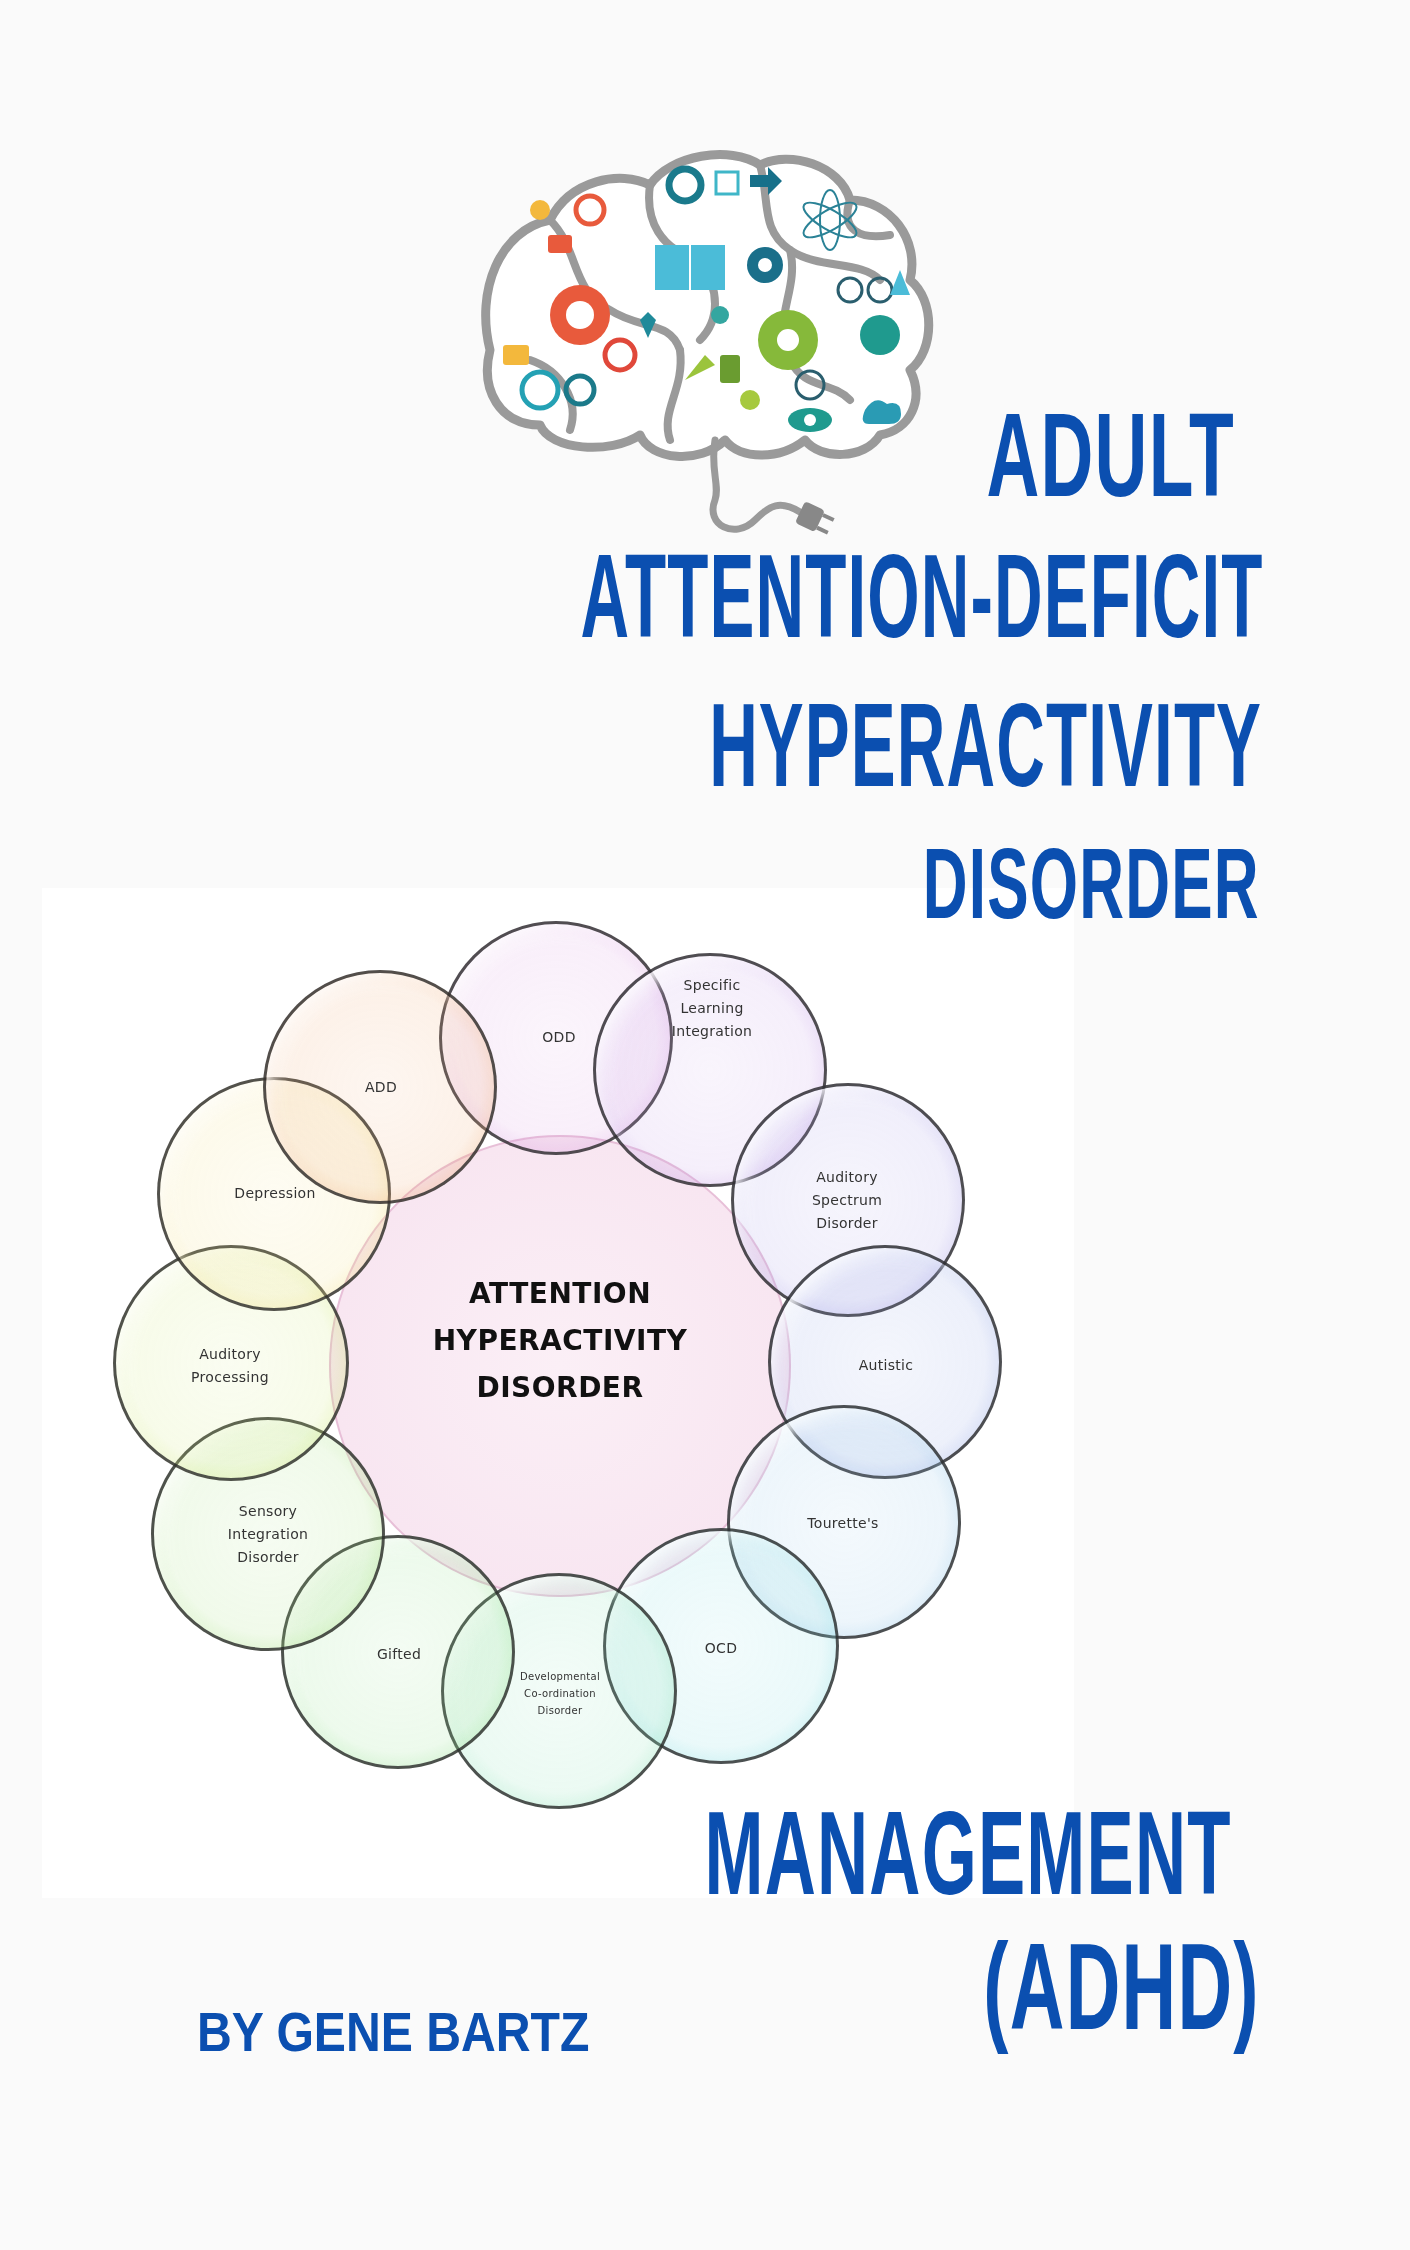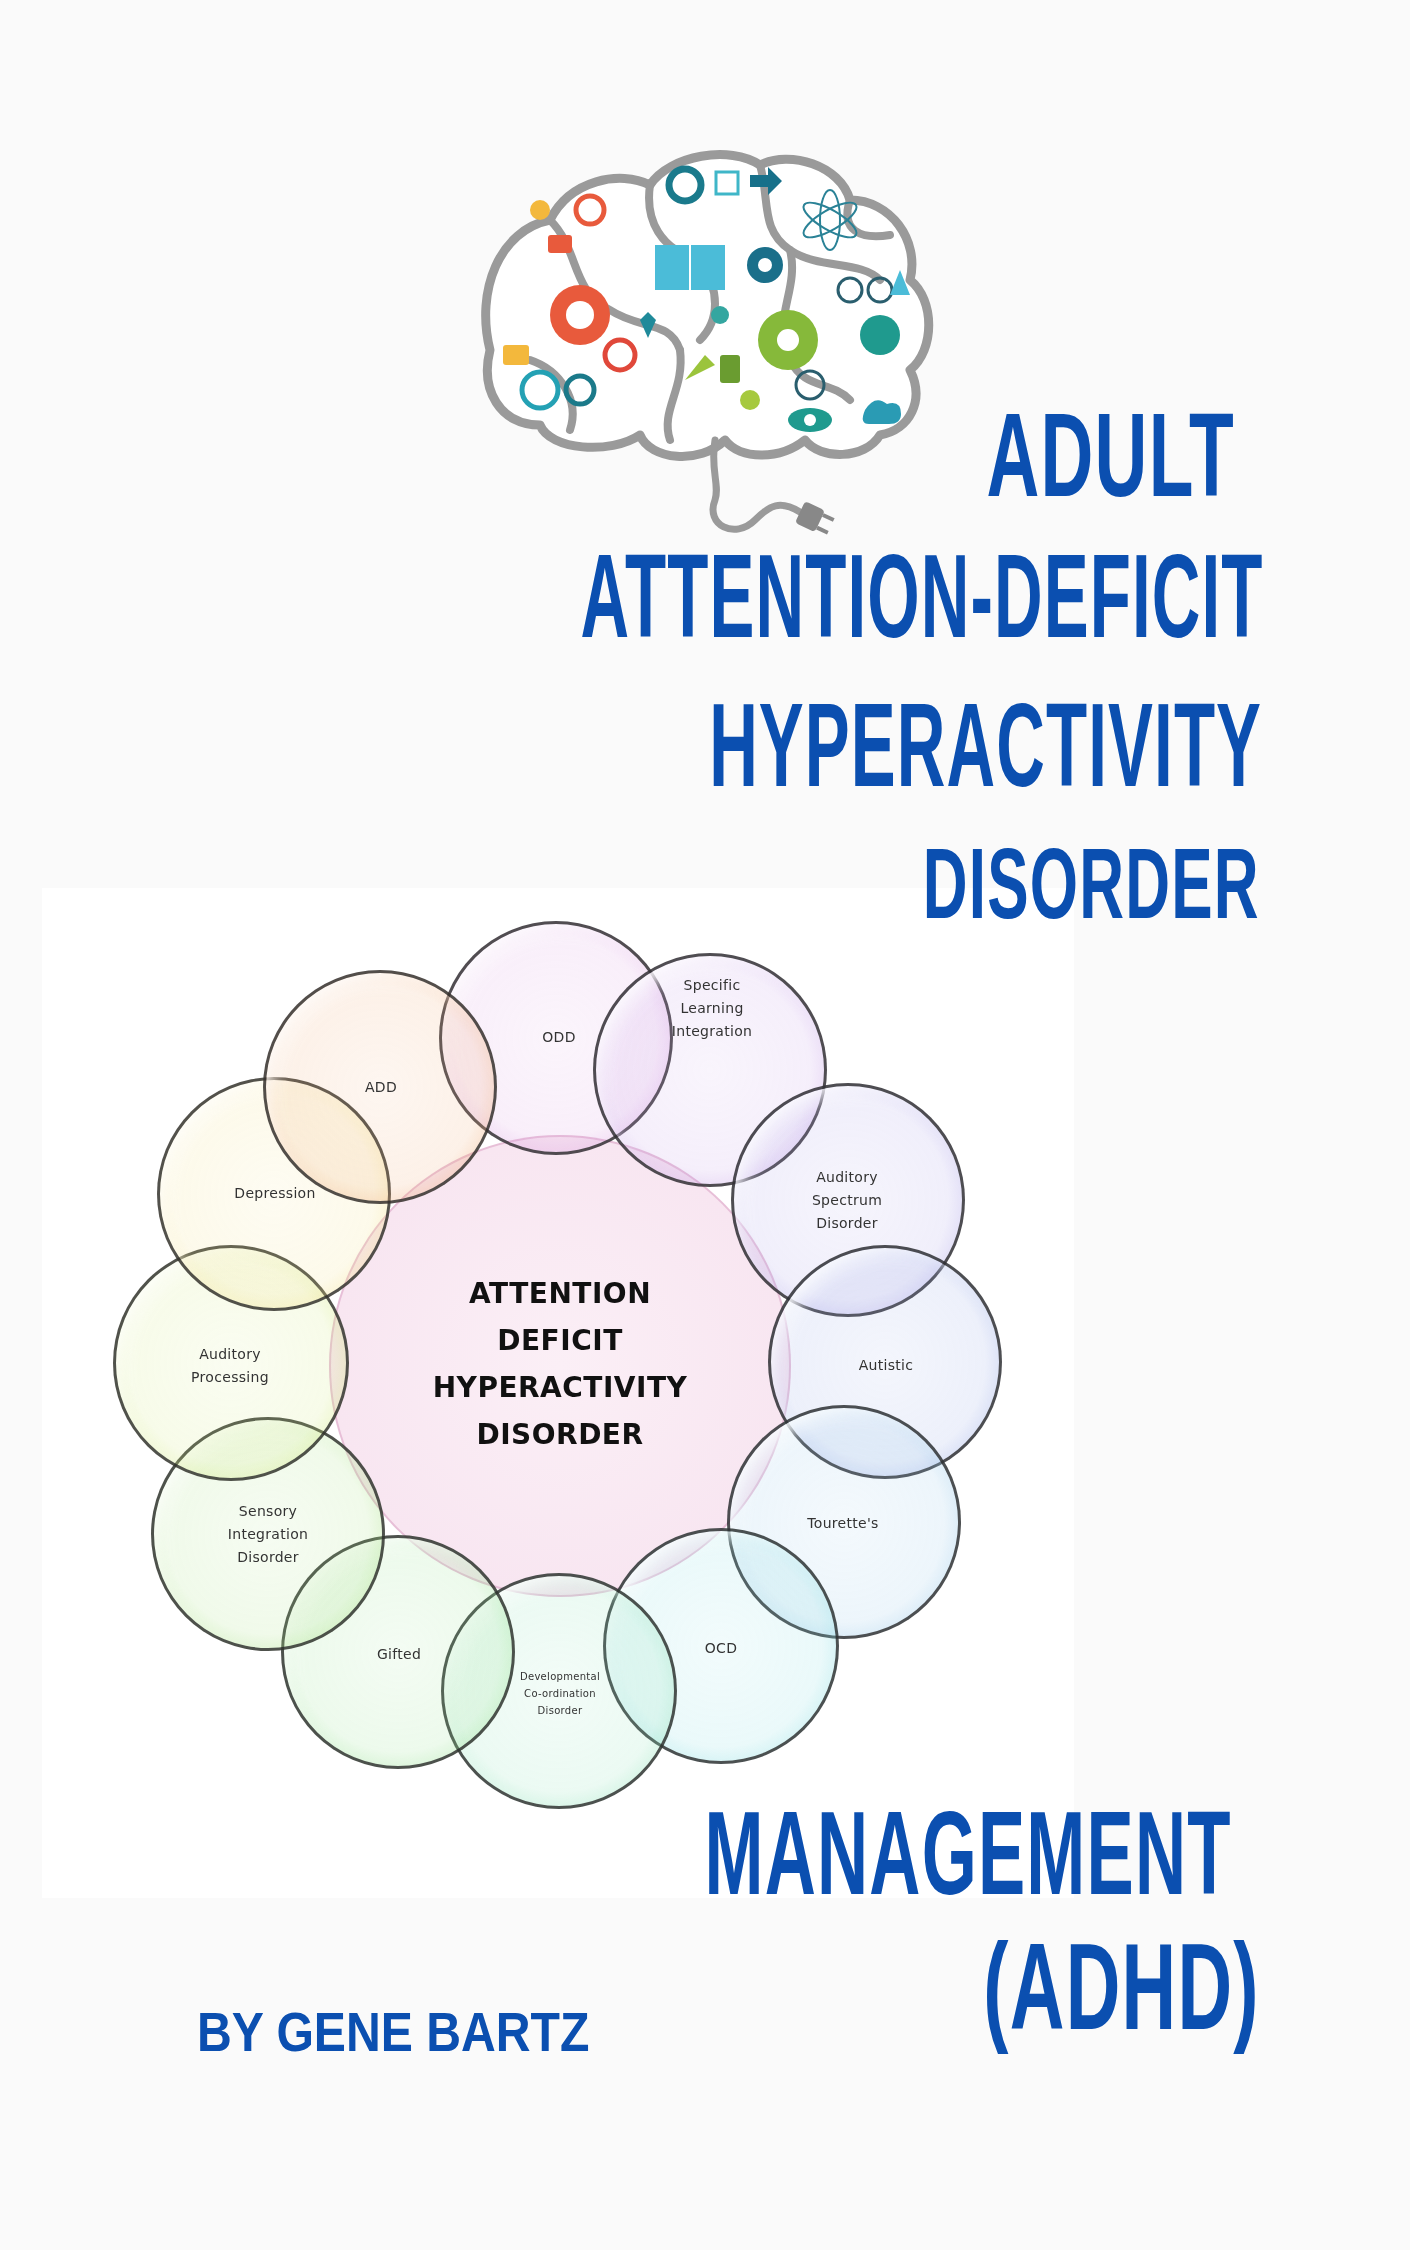--- a/index.html
+++ b/index.html
@@ -139,21 +139,20 @@
   <div class="circle node" style="left: 603px; top: 1528px; width: 236px; height: 236px; background: radial-gradient(circle, rgba(127, 219, 224, 0.1) 0%, rgba(127, 219, 224, 0.16) 62%, rgba(127, 219, 224, 0.55) 88%, rgba(127, 219, 224, 0.85) 100%); box-shadow: rgba(255, 255, 255, 0.9) 14px 14px 18px -10px inset;"></div>
   <div class="circle node" style="left: 441px; top: 1573px; width: 236px; height: 236px; background: radial-gradient(circle, rgba(134, 224, 180, 0.1) 0%, rgba(134, 224, 180, 0.16) 62%, rgba(134, 224, 180, 0.55) 88%, rgba(134, 224, 180, 0.85) 100%); box-shadow: rgba(255, 255, 255, 0.9) 14px 14px 18px -10px inset;"></div>
   <div class="circle node" style="left: 281px; top: 1535px; width: 234px; height: 234px; background: radial-gradient(circle, rgba(143, 224, 138, 0.1) 0%, rgba(143, 224, 138, 0.16) 62%, rgba(143, 224, 138, 0.55) 88%, rgba(143, 224, 138, 0.85) 100%); box-shadow: rgba(255, 255, 255, 0.9) 14px 14px 18px -10px inset;"></div>
   <div class="circle node" style="left: 151px; top: 1417px; width: 234px; height: 234px; background: radial-gradient(circle, rgba(164, 224, 125, 0.1) 0%, rgba(164, 224, 125, 0.16) 62%, rgba(164, 224, 125, 0.55) 88%, rgba(164, 224, 125, 0.85) 100%); box-shadow: rgba(255, 255, 255, 0.9) 14px 14px 18px -10px inset;"></div>
   <div class="circle node" style="left: 113px; top: 1245px; width: 236px; height: 236px; background: radial-gradient(circle, rgba(207, 232, 119, 0.1) 0%, rgba(207, 232, 119, 0.16) 62%, rgba(207, 232, 119, 0.55) 88%, rgba(207, 232, 119, 0.85) 100%); box-shadow: rgba(255, 255, 255, 0.9) 14px 14px 18px -10px inset;"></div>
   <div class="circle node" style="left: 157px; top: 1077px; width: 234px; height: 234px; background: radial-gradient(circle, rgba(242, 223, 128, 0.1) 0%, rgba(242, 223, 128, 0.16) 62%, rgba(242, 223, 128, 0.55) 88%, rgba(242, 223, 128, 0.85) 100%); box-shadow: rgba(255, 255, 255, 0.9) 14px 14px 18px -10px inset;"></div>
   <div class="circle node" style="left: 263px; top: 970px; width: 234px; height: 234px; background: radial-gradient(circle, rgba(240, 168, 112, 0.1) 0%, rgba(240, 168, 112, 0.16) 62%, rgba(240, 168, 112, 0.55) 88%, rgba(240, 168, 112, 0.85) 100%); box-shadow: rgba(255, 255, 255, 0.9) 14px 14px 18px -10px inset;"></div>
 
   <div class="center-text">
     <div>ATTENTION</div>
-    <div>DEFICIT</div>
     <div>HYPERACTIVITY</div>
     <div>DISORDER</div>
   </div>
 
   <div class="label" style="left:559px; top:1037px;">
     <div>ODD</div>
   </div>
   <div class="label" style="left:712px; top:1008px;">
     <div>Specific</div>
     <div>Learning</div>

